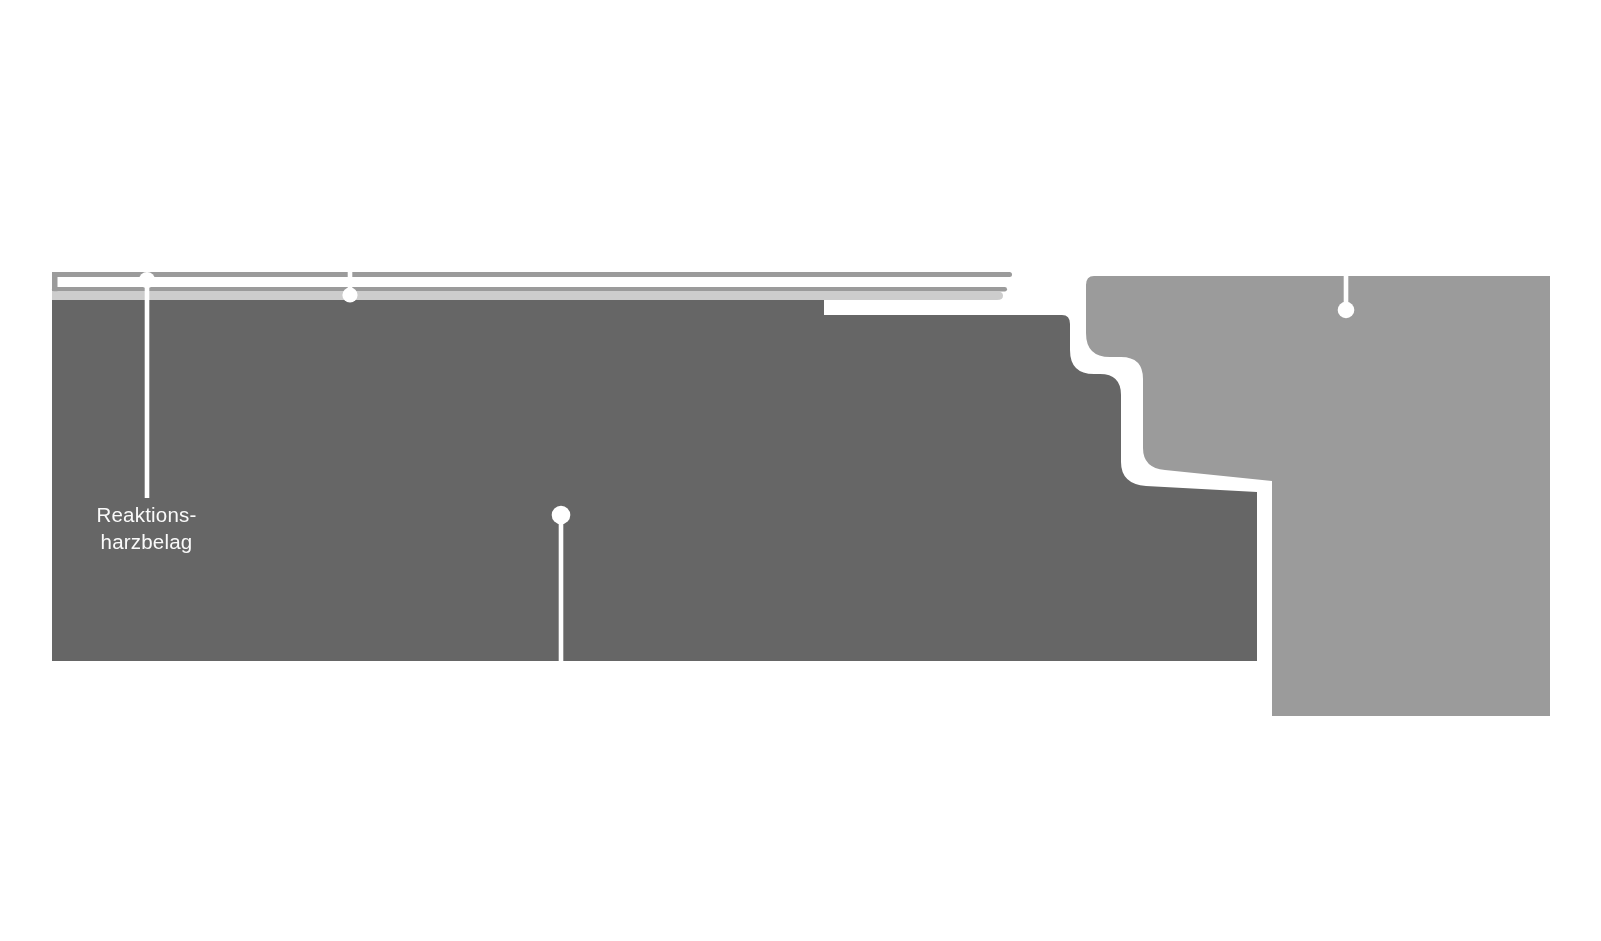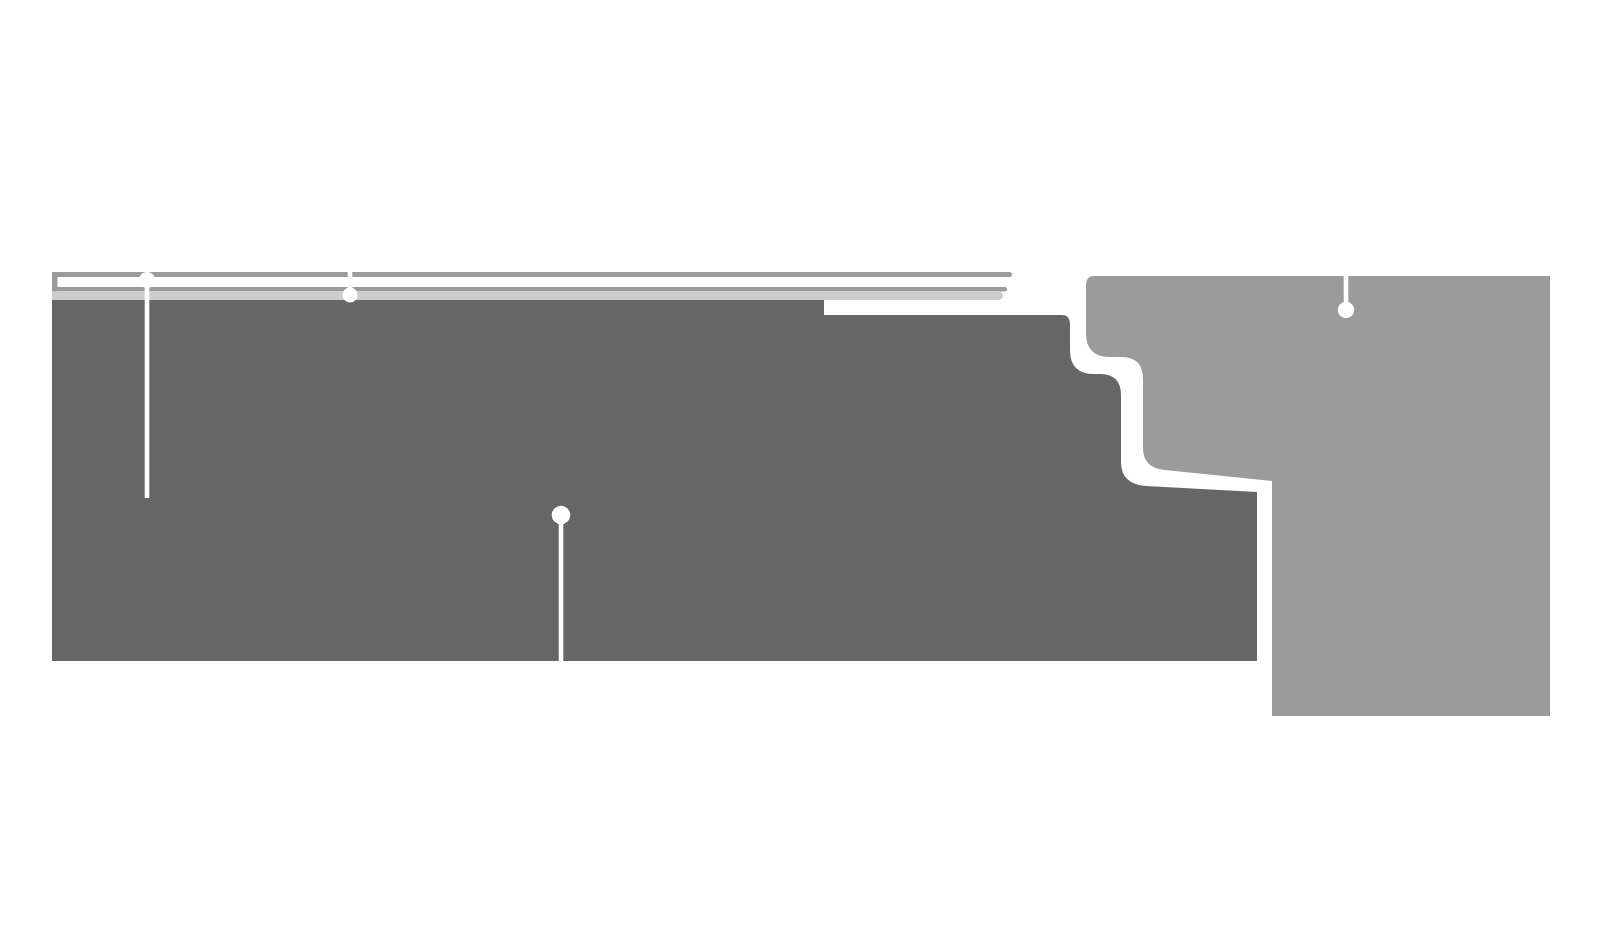--- a/index.html
+++ b/index.html
@@ -83,14 +83,18 @@
       <rect x="558.7" y="515" width="4.6" height="146" fill="#ffffff"></rect>
       <circle cx="561" cy="515" r="9.3" fill="#ffffff"></circle>
     </g>
 
     <g>
       <rect x="1343.7" y="266" width="4.6" height="44" fill="#ffffff"></rect>
       <circle cx="1346" cy="310" r="8.3" fill="#ffffff"></circle>
     </g>
   </svg>
 
+  <div class="callout-label">
+    <span>Reaktions-</span><br>
+    <span>harzbelag</span>
+  </div>
 
 </div>
 
 </body></html>

